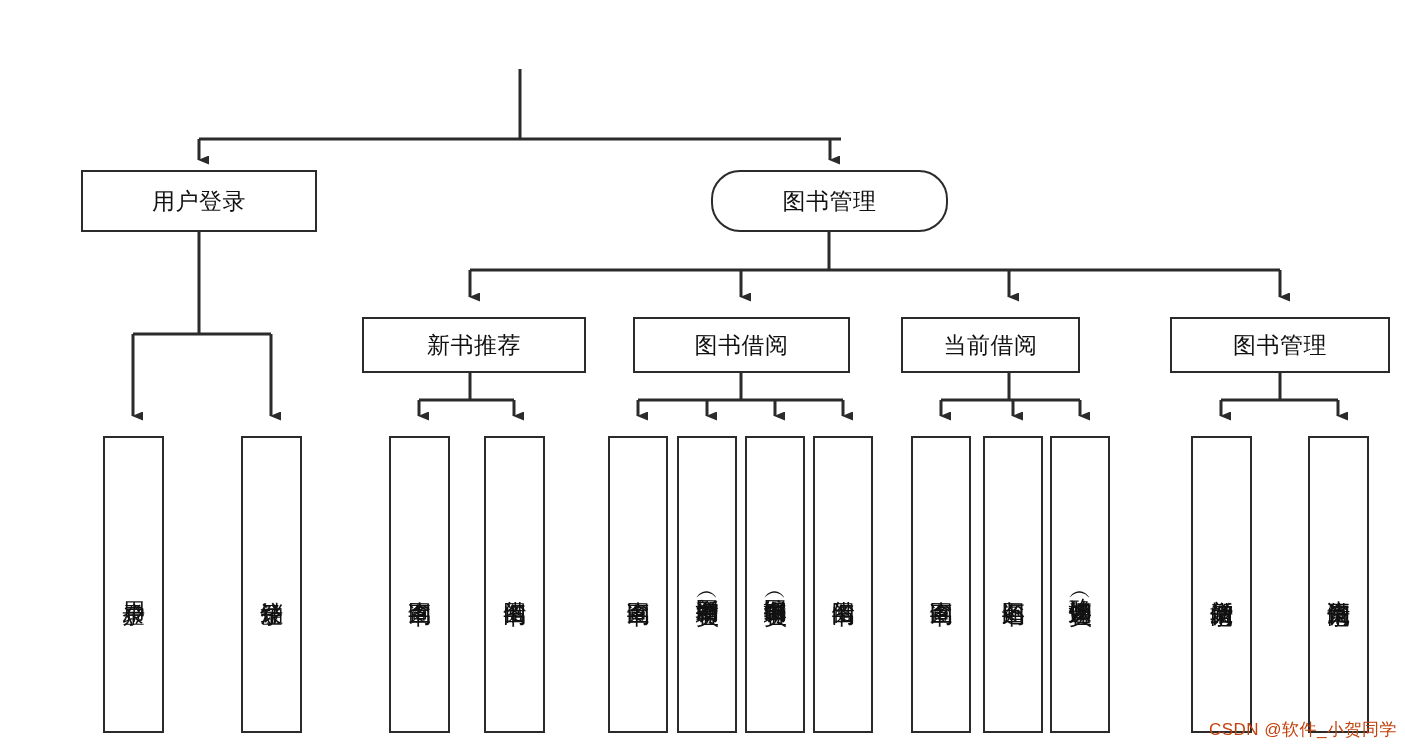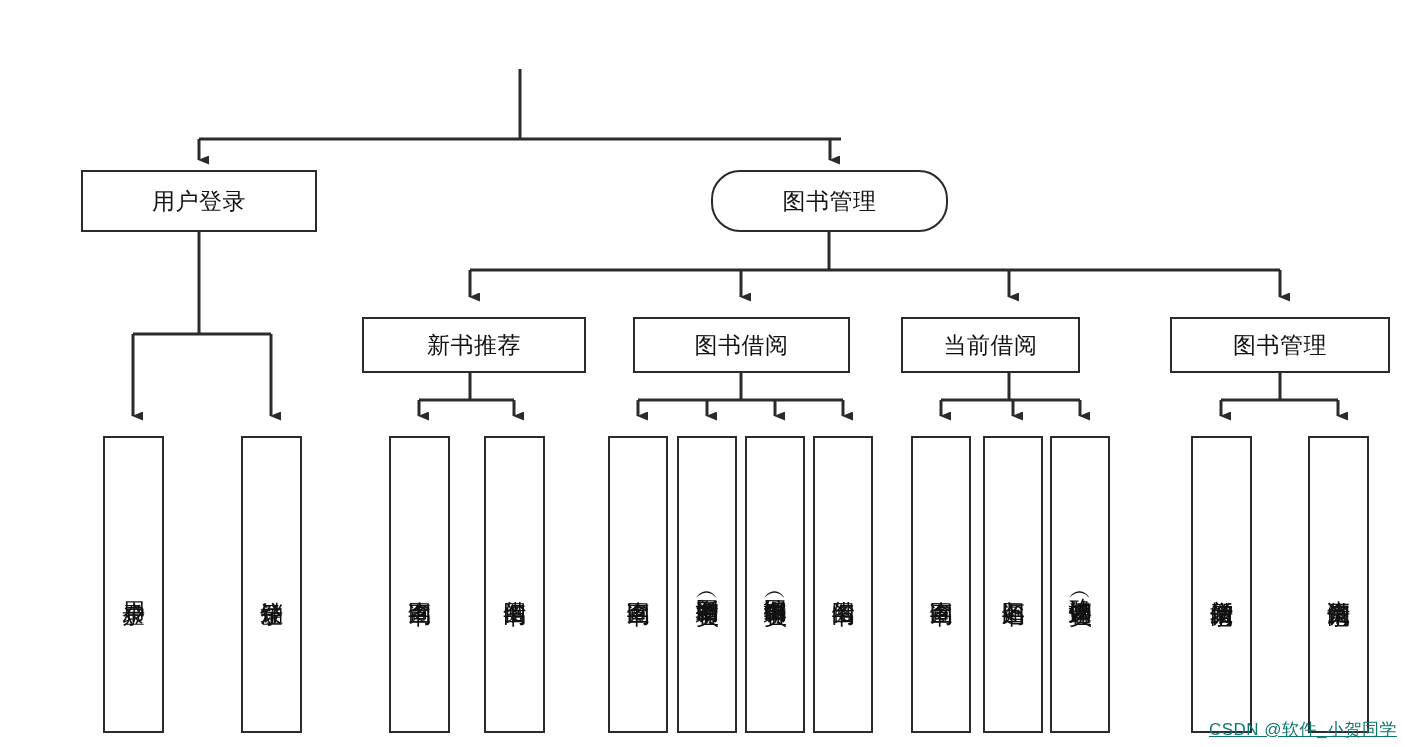--- a/index.html
+++ b/index.html
@@ -63,25 +63,24 @@
     font-size: 23px;
     line-height: 1.02;
     letter-spacing: 1px;
     white-space: normal;
   }
   #watermark {
     position: absolute;
     right: 8px;
     bottom: 6px;
     font-size: 17px;
-    color: #0f766e;
+    color: #c2410c;
     letter-spacing: 0.5px;
     user-select: none;
     white-space: nowrap;
-    text-decoration: underline;
   }
 </style>
 </head>
 <body>
 
 <div id="diagram-root">
 
   <svg id="edges-layer" viewBox="0 0 1405 747" width="1405" height="747" xmlns="http://www.w3.org/2000/svg">
     <defs>
       <marker id="arrowhead" markerWidth="9" markerHeight="11" refX="4.5" refY="10" orient="auto" markerUnits="userSpaceOnUse">

